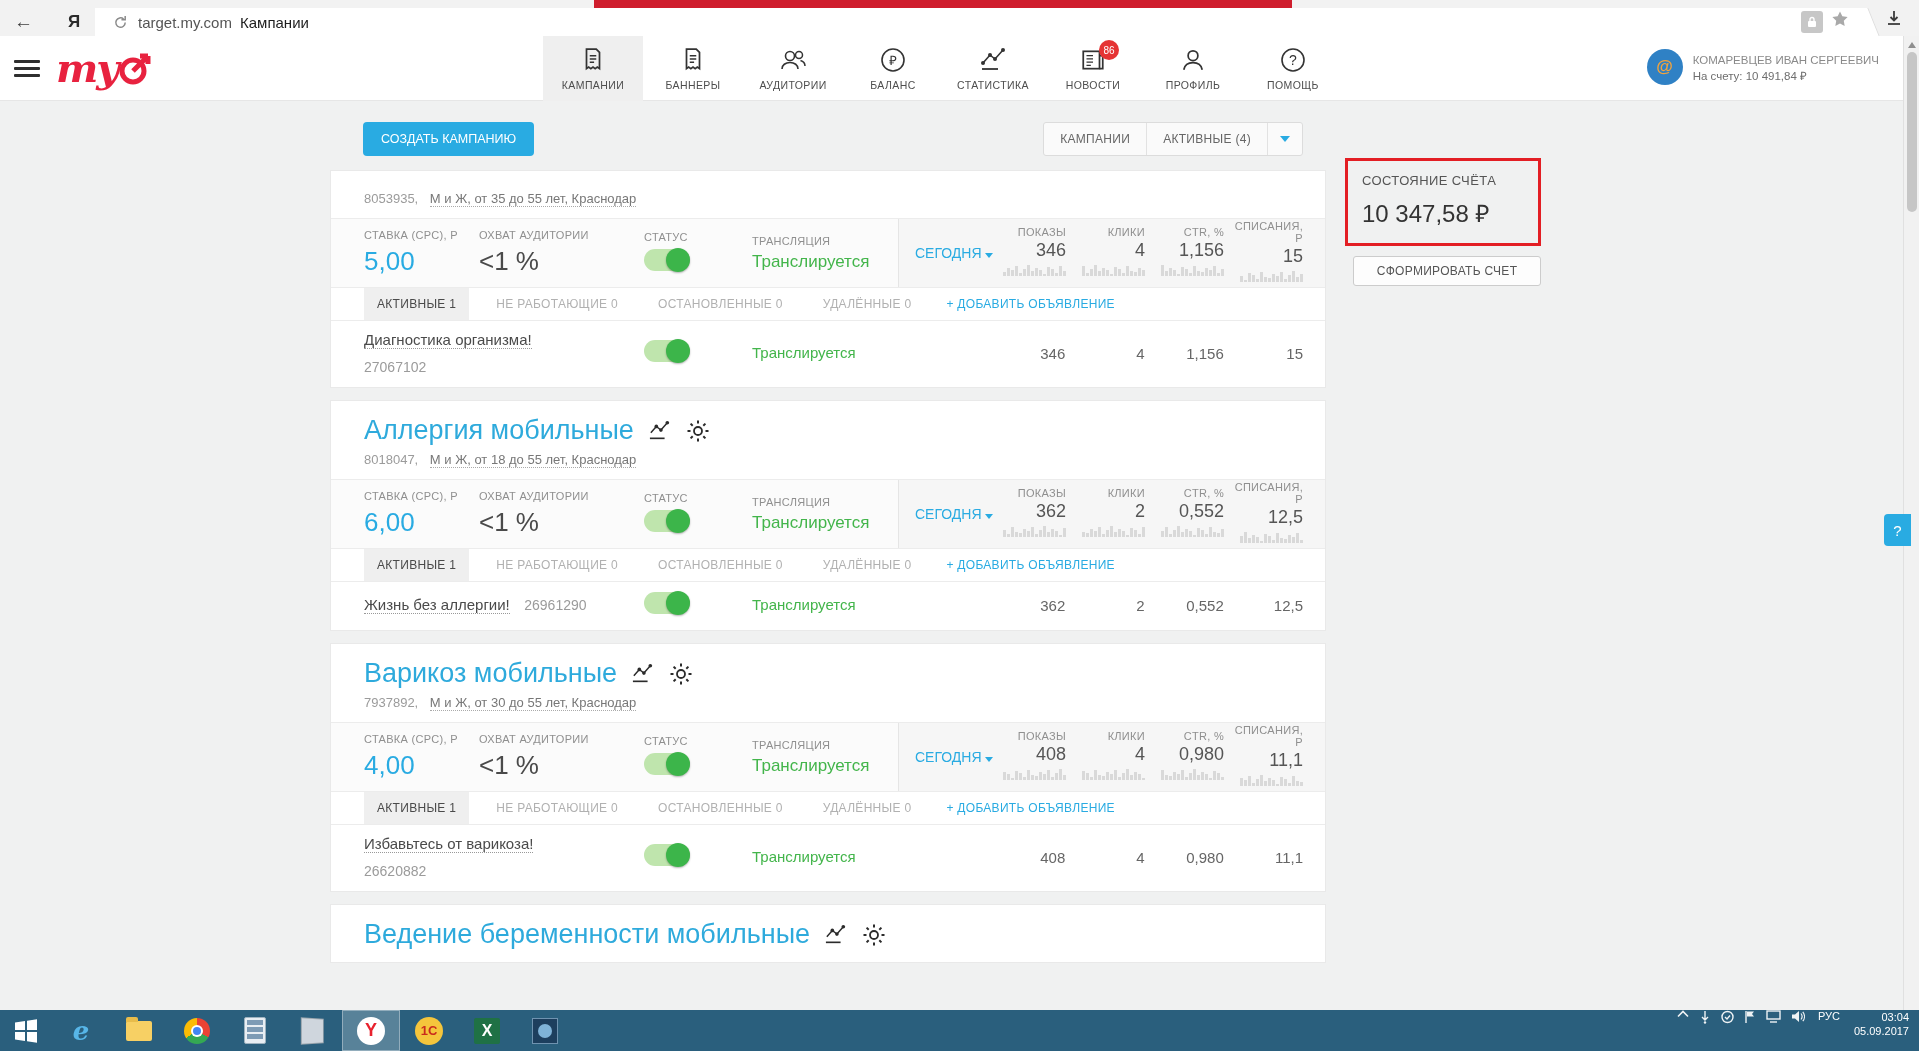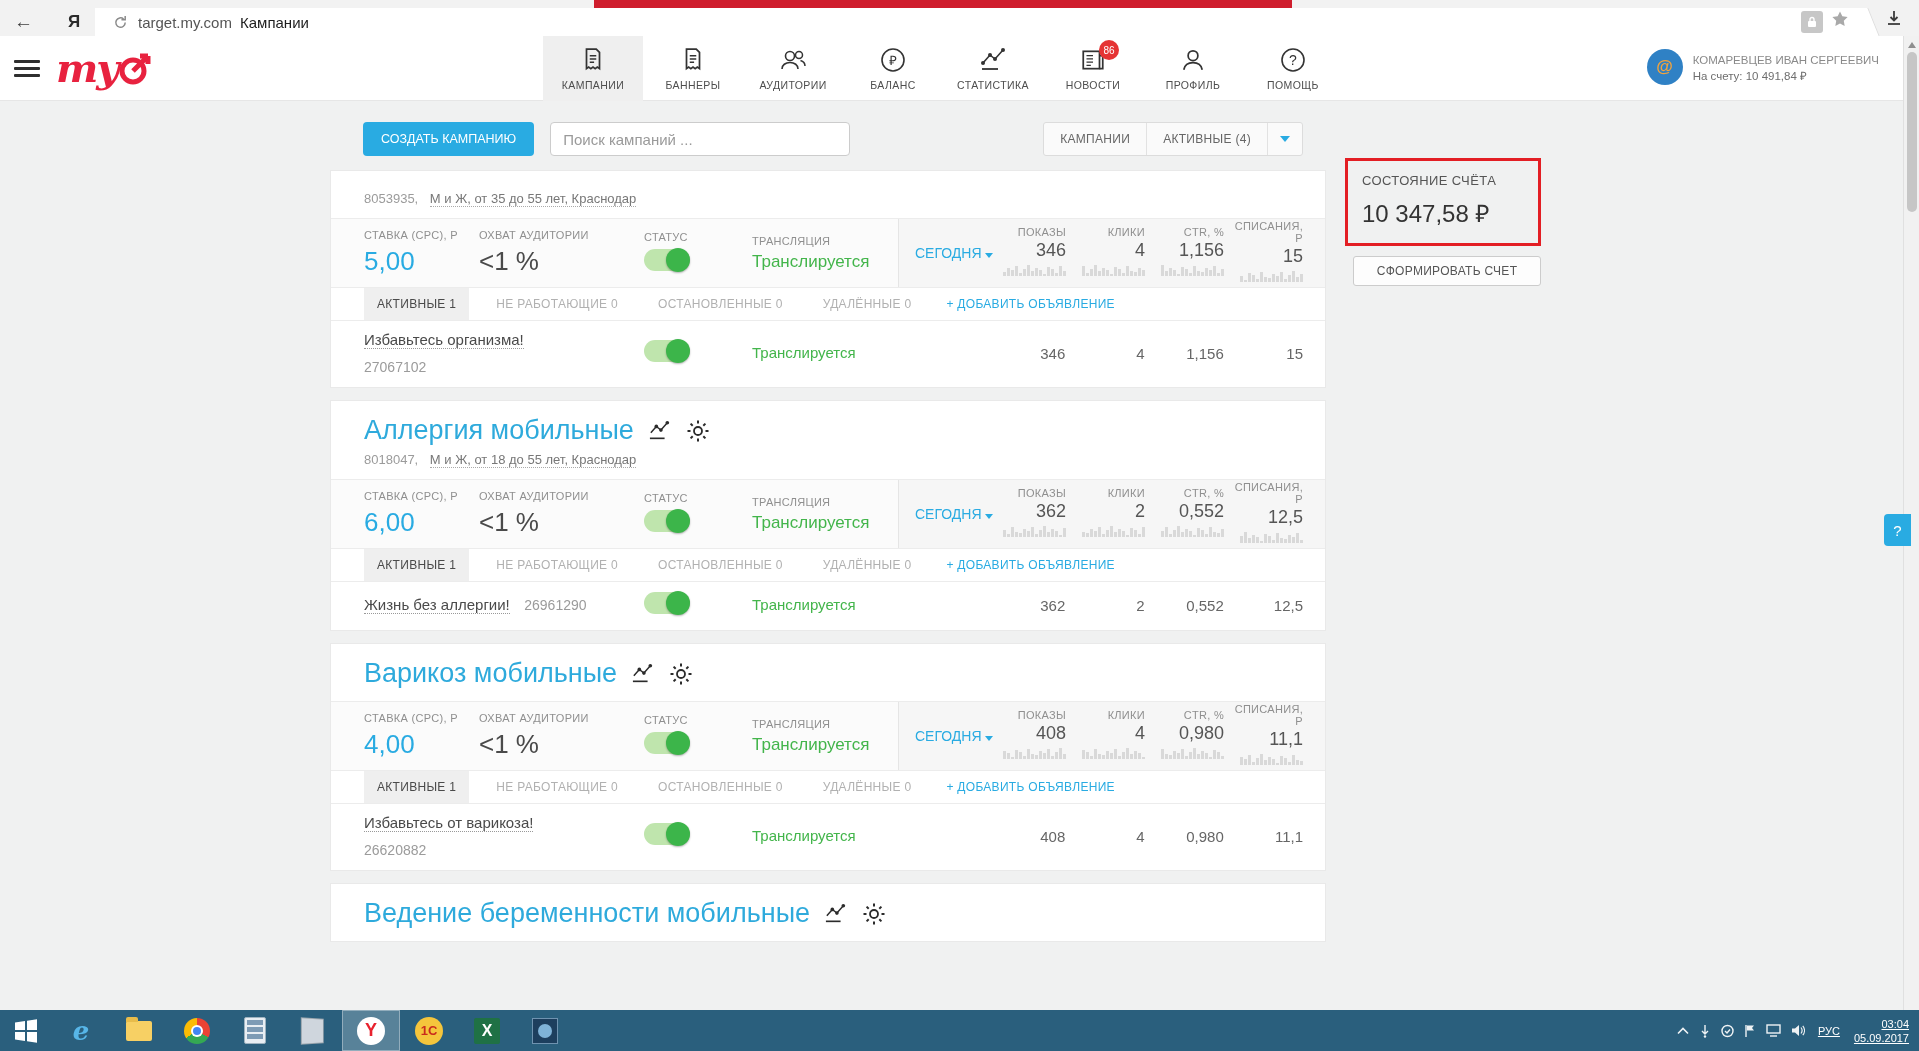--- a/index.html
+++ b/index.html
@@ -127,21 +127,21 @@
   .ic-chrome:before { content:""; position:absolute; left:7px; top:7px; width:12px; height:12px; border-radius:50%; background:#fff; }
   .ic-chrome:after { content:""; position:absolute; left:9px; top:9px; width:8px; height:8px; border-radius:50%; background:#4285f4; }
   .ic-calc { width:22px; height:27px; background:#e8eef3; border:1px solid #9fb3c0; border-radius:2px; padding:2px; }
   .ic-calc i { display:block; height:5px; background:#7d9bb5; margin-bottom:2px; }
   .ic-notes { width:24px; height:26px; background:#cfd6dd; border:1px solid #9aa5ad; transform:perspective(60px) rotateY(18deg); }
   .ic-ya { width:28px; height:28px; background:#fff; border-radius:50%; color:#e8222e; font-size:18px; display:flex; align-items:center; justify-content:center; font-weight:bold; }
   .ic-1c { width:28px; height:28px; background:#f5c53c; border-radius:50%; color:#c92a1d; font-size:13px; display:flex; align-items:center; justify-content:center; font-weight:bold; }
   .ic-xl { width:26px; height:26px; background:#1f7145; color:#fff; font-size:16px; display:flex; align-items:center; justify-content:center; border-radius:2px; }
   .ic-photo { width:26px; height:26px; background:#1d3f5e; border:1px solid #6f93b0; position:relative; }
   .ic-photo:before { content:""; position:absolute; left:5px; top:5px; width:14px; height:14px; border-radius:50%; background:#7fb3d8; }
-  .tray { position:absolute; right:6px; top:0; height:41px; display:flex; align-items:center; color:#fff;text-decoration:underline; }
+  .tray { position:absolute; right:6px; top:0; height:41px; display:flex; align-items:flex-start; color:#fff; }
   .tray-ic { margin:0 5px; opacity:.92; display:flex; align-items:center; }
   .tray-lang { font-size:11px; margin:0 8px; }
   .tray-clock { text-align:right; font-size:11px; line-height:14px; margin-left:6px; margin-right:4px; }
 
   svg { display:block; }
 </style>
 </head>
 <body>
 
 <div class="screen">
@@ -282,21 +282,20 @@
         <div class="user-name">КОМАРЕВЦЕВ ИВАН СЕРГЕЕВИЧ</div>
         <div class="user-balance">На счету: 10 491,84 ₽</div>
       </div>
     </div>
   </div>
 
   <div class="content">
     <div class="main-col">
       <div class="toolbar">
         <button class="create-btn">СОЗДАТЬ КАМПАНИЮ</button>
-        <input class="search-input" placeholder="Поиск кампаний ..." style="">
         <div class="filter-group">
           <div class="filter-cell">КАМПАНИИ</div>
           <div class="filter-cell">АКТИВНЫЕ  (4)</div>
           <div class="filter-cell filter-caret-cell" style="border-right:none;">
               <span class="caret-down"></span>
             </div>
         </div>
       </div>
       <div class="cards" id="cards">
   <section class="card">
@@ -422,21 +421,21 @@
     <div class="tabs-row">
       <span class="tab-item active">АКТИВНЫЕ 1</span>
       <span class="tab-item">НЕ РАБОТАЮЩИЕ 0</span>
       <span class="tab-item">ОСТАНОВЛЕННЫЕ 0</span>
       <span class="tab-item">УДАЛЁННЫЕ 0</span>
       <span class="add-ad">+ ДОБАВИТЬ ОБЪЯВЛЕНИЕ</span>
     </div>
 
     <div class="ad-row row-grid">
       <div class="ad-name-block">
-        <a class="ad-name">Избавьтесь организма!</a>
+        <a class="ad-name">Диагностика организма!</a>
         <span class="ad-id">27067102</span>
       </div>
       <div class="col-status" style="width:108px;">
         <span class="toggle"><span class="knob"></span></span>
       </div>
       <div class="col-cast">
         <span class="cast-txt v-green" style="font-size:15px;">Транслируется</span>
       </div>
       <div class="right-part ad-right">
         <div class="col-today"></div>
@@ -631,20 +630,24 @@
                   </svg>
         </span>
         <span class="head-ic">
           <svg width="24" height="24" viewBox="0 0 24 24">
                     <circle cx="12" cy="12" r="4" fill="none" stroke="#2b2b2b" stroke-width="1.8"></circle>
                     <g stroke="#2b2b2b" stroke-width="2">
                       <path d="M12 1.5v3M12 19.5v3M1.5 12h3M19.5 12h3M4.6 4.6l2.1 2.1M17.3 17.3l2.1 2.1M4.6 19.4l2.1-2.1M17.3 6.7l2.1-2.1"></path>
                     </g>
                   </svg>
         </span>
+      </div>
+      <div class="card-sub">
+        <span class="card-cid">7937892,</span>
+        <a class="card-target">М и Ж, от 30 до 55 лет, Краснодар</a>
       </div>
     </div>
 
     <div class="stats-band row-grid">
       <div class="col-rate">
         <div class="stat-label">СТАВКА (CPC), Р</div>
         <div class="stat-big v-blue">4,00</div>
       </div>
       <div class="col-reach">
         <div class="stat-label">ОХВАТ АУДИТОРИИ</div>

